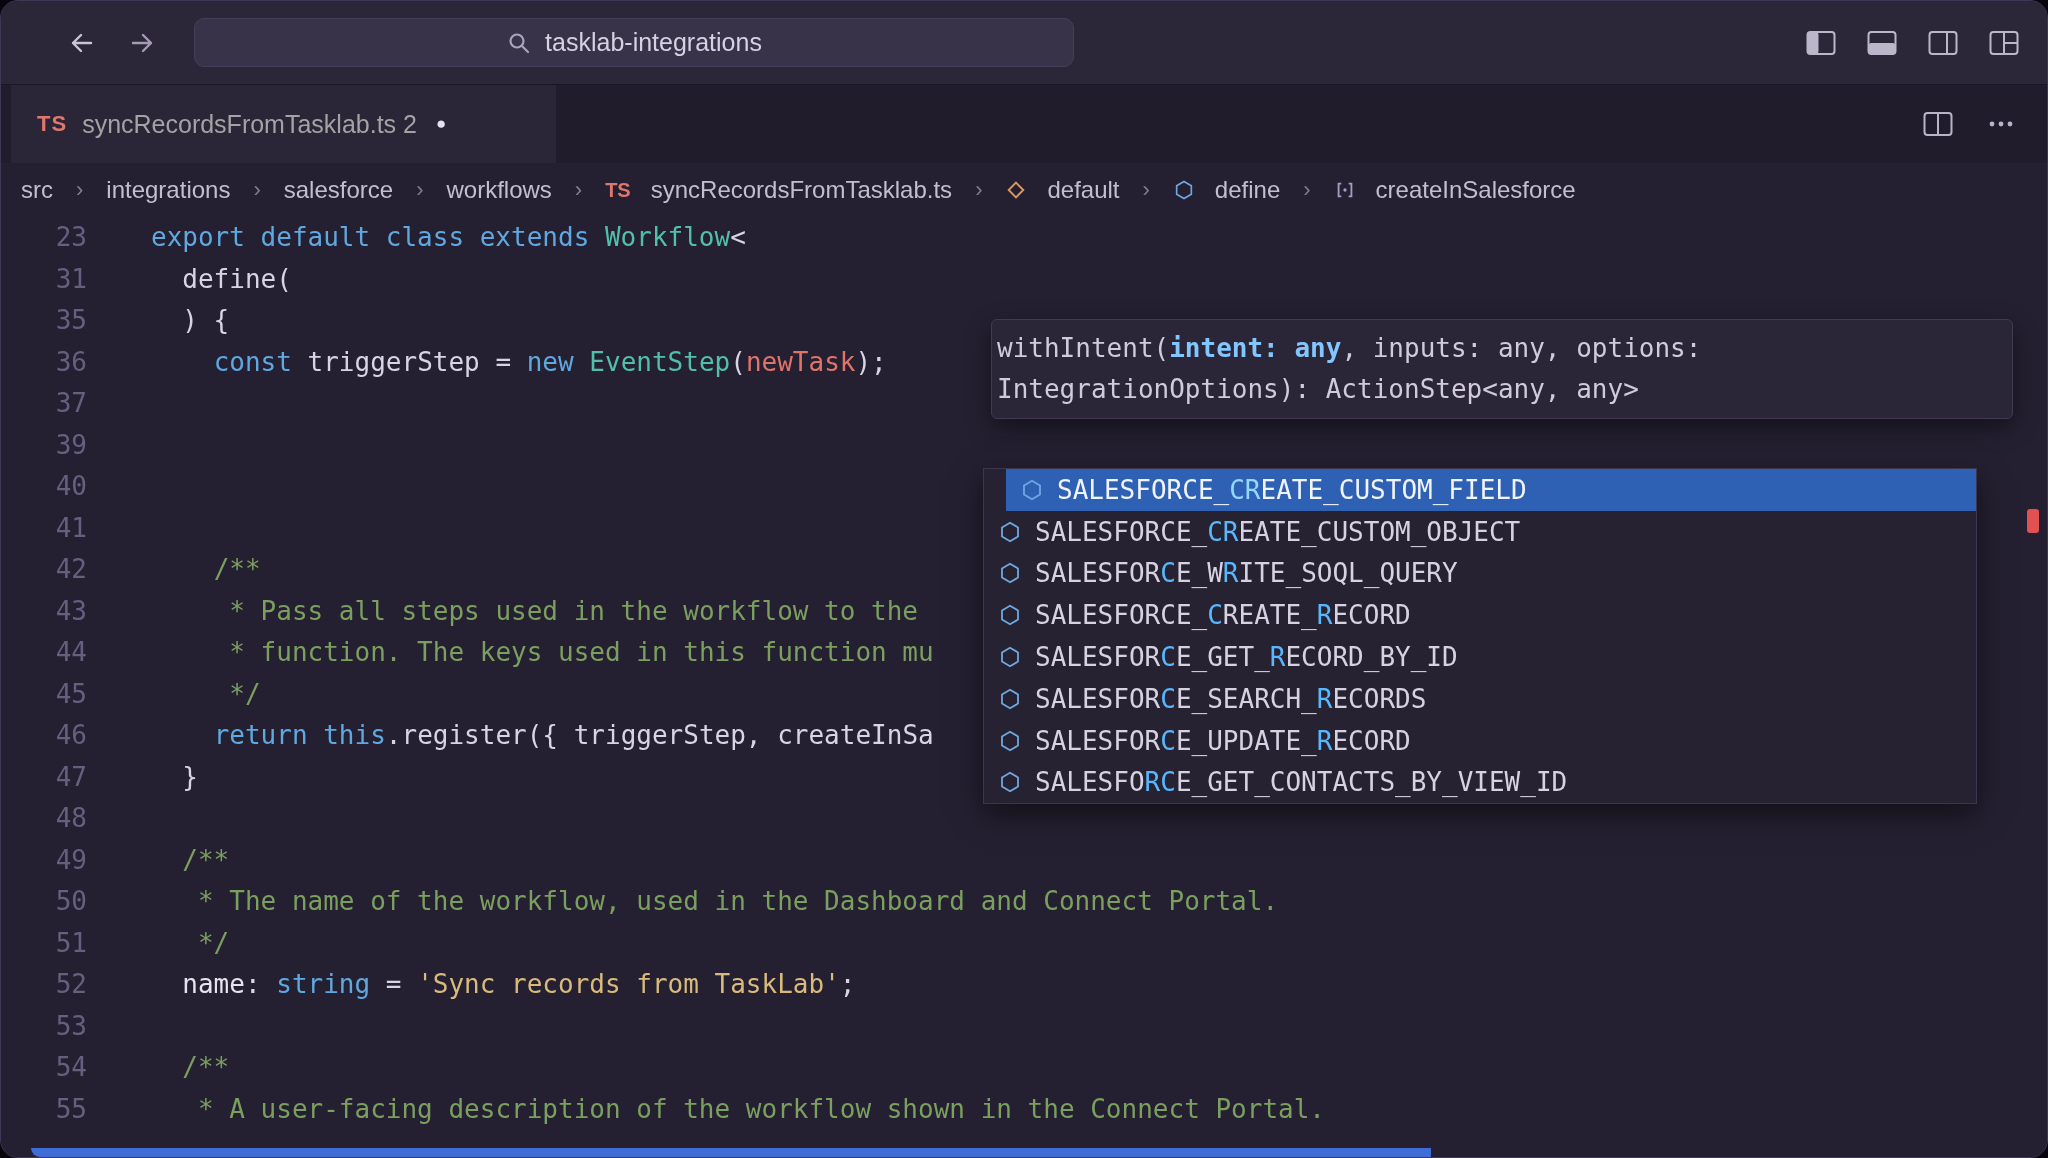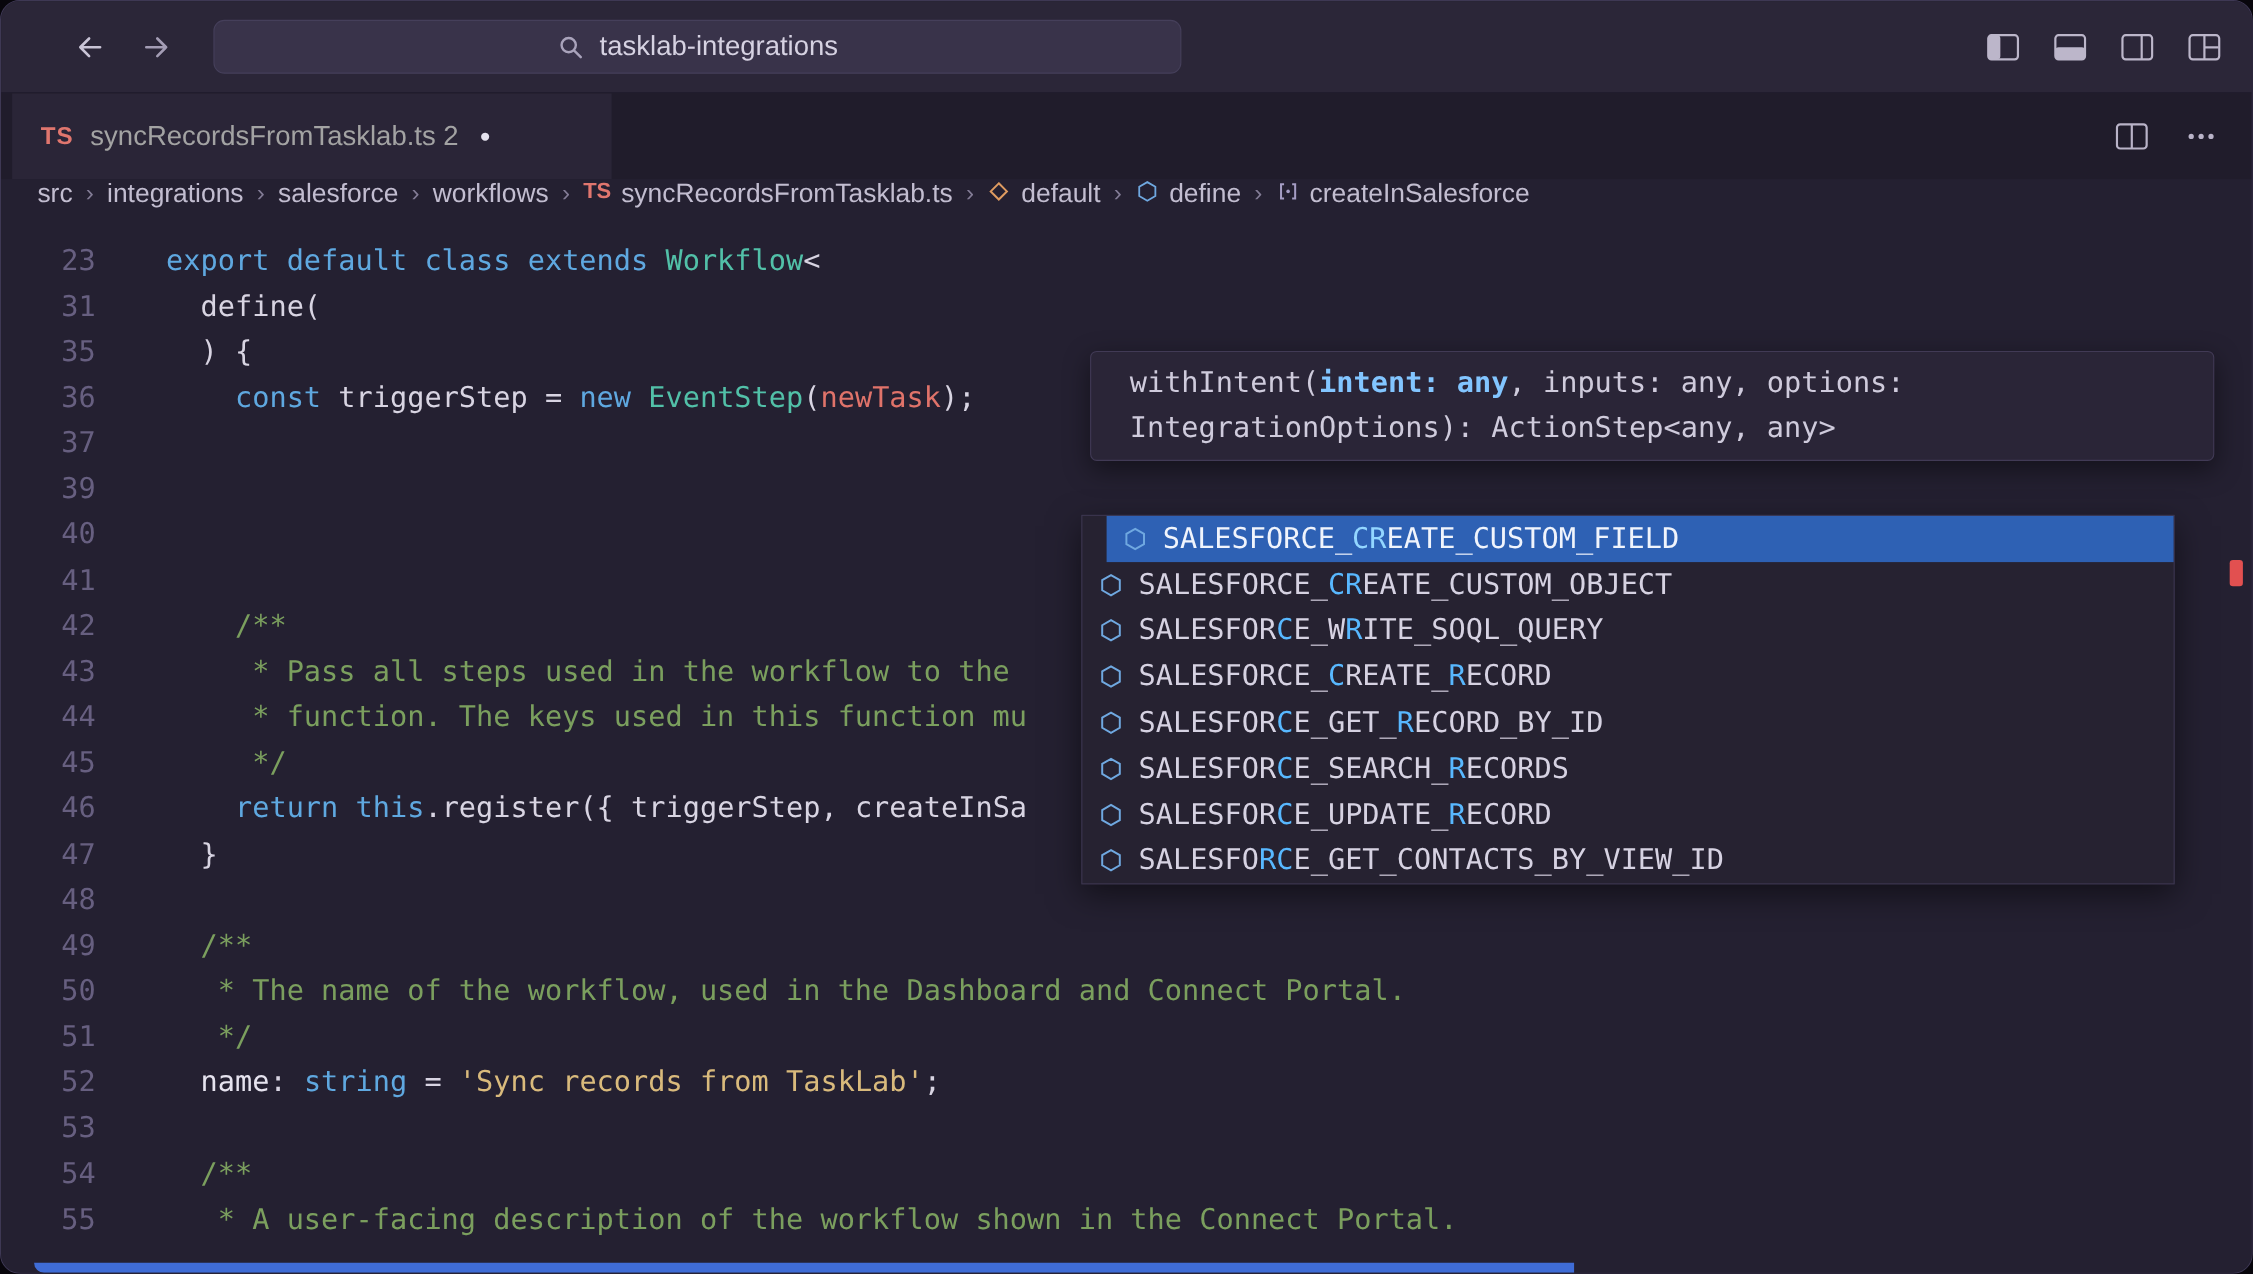--- a/index.html
+++ b/index.html
@@ -46,22 +46,22 @@
   }
   .ts-badge { color: #e0766e; font-weight: bold; font-size: 22px; letter-spacing: 1px; }
   .tab-label { color: #a3a3a3; font-size: 25px; white-space: nowrap; }
   .dirty-dot { color: #e4e2ee; font-size: 17px; margin-left: 4px; }
   .tab-actions { margin-left: auto; display: flex; align-items: center; gap: 32px; padding-right: 30px; color: #b9b3c8; }
   .tab-actions span { display: flex; cursor: pointer; }
 
   
   .main { position: absolute; top: 162px; left: 0; right: 0; bottom: 0; background: #242031; overflow: hidden; }
   .breadcrumb {
-    height: 54px; display: flex; align-items: flex-start; gap: 11px;
-    padding-left: 33px; font-size: 24px; color: #c2bdd0; white-space: nowrap;
+    height: 54px; display: flex; align-items: center; gap: 22px;
+    padding-left: 20px; font-size: 24px; color: #c2bdd0; white-space: nowrap;
   }
   .crumb { cursor: pointer; }
   .sep { color: #837c96; font-size: 22px; padding: 0 1px; }
   .crumb-icon { display: flex; align-items: center; margin-right: -2px; }
   .bc-ts { color: #e0766e; font-weight: bold; font-size: 20px; }
 
   .code-area { position: relative; font-family: "DejaVu Sans Mono", monospace; font-size: 26px; }
   .code-row { position: relative; height: 41.5px; line-height: 41.5px; white-space: pre; }
   .gutter { display: inline-block; width: 86px; text-align: right; color: #675f80; }
   .code-text { padding-left: 64px; }
@@ -77,21 +77,21 @@
   .tk-err  { color: #e0736a; text-decoration: underline wavy #e34c4c; text-decoration-thickness: 2px; text-underline-offset: 7px; }
   .tk-com  { color: #7b9f5e; }
   .tk-str  { color: #d9ba7c; }
   .tk-prop { color: #e6e3ef; }
   .cursor { display: inline-block; width: 3px; height: 31px; background: #e6e6f0; vertical-align: -6px; }
 
   
   .sig-popup {
     position: absolute; left: 990px; top: 318px; width: 1022px;
     background: #2a2537; border: 1px solid #413a55; border-radius: 6px;
-    padding: 8px 35px; font-family: "DejaVu Sans Mono", monospace;
+    padding: 8px 5px; font-family: "DejaVu Sans Mono", monospace;
     font-size: 26px; line-height: 41px; color: #cfcbdc;
     box-shadow: 0 8px 24px rgba(0,0,0,.45); z-index: 5;
   }
   .sig-popup .param { color: #82c5ff; font-weight: bold; }
 
   
   .hover-popup {
     position: absolute; left: 209px; top: 468px; width: 764px;
     background: #2a2537; border: 1px solid #413a55; border-radius: 6px;
     padding: 15px 22px; font-family: "DejaVu Sans Mono", monospace;

